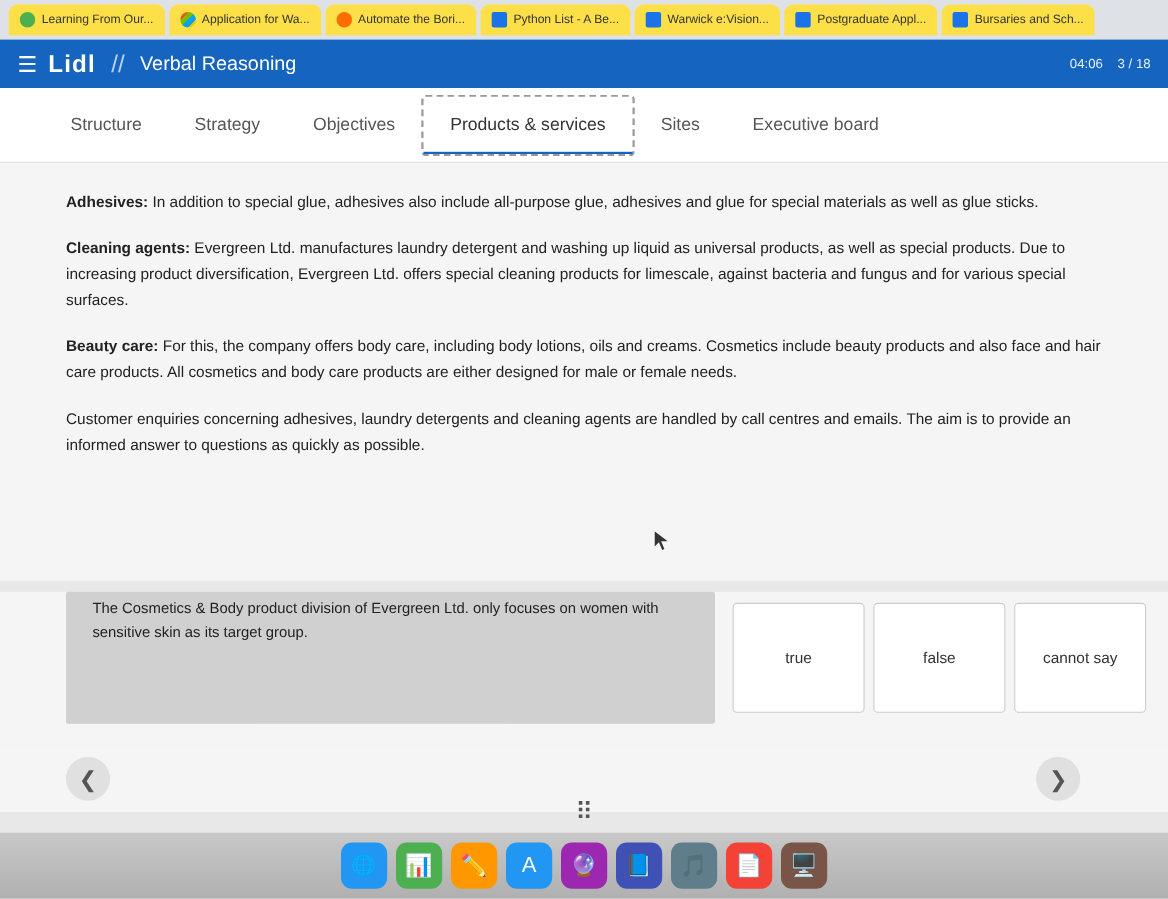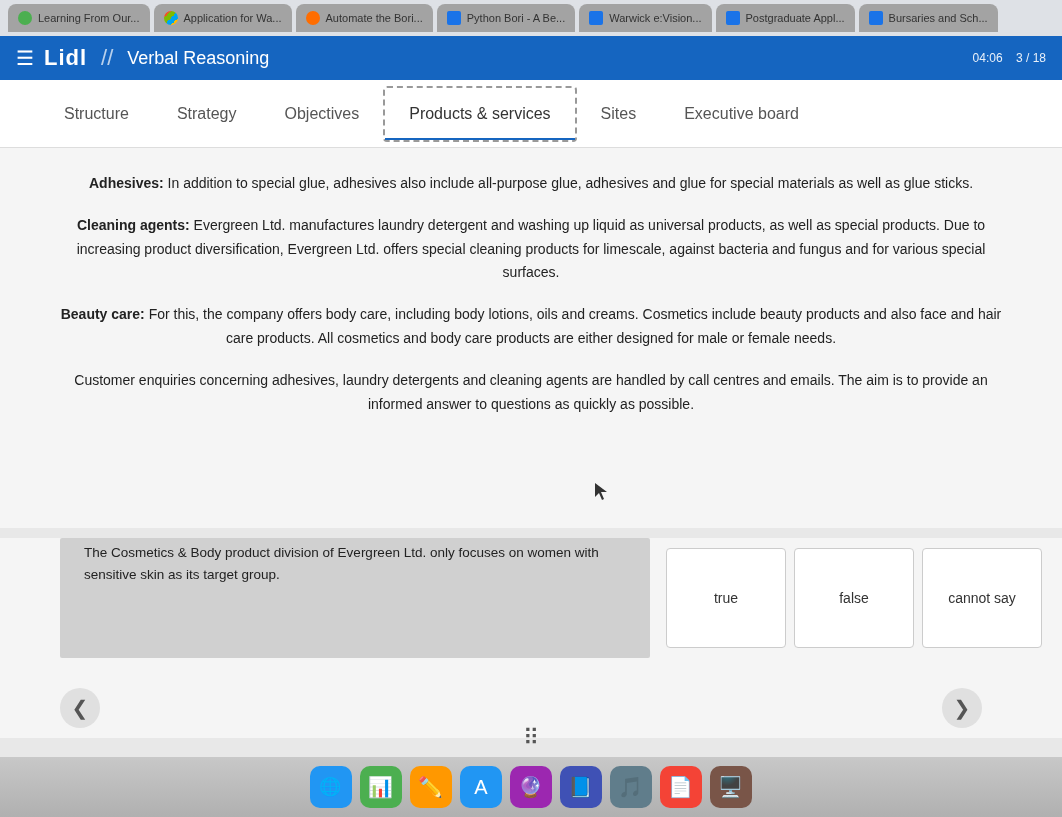--- a/index.html
+++ b/index.html
@@ -13,21 +13,21 @@
       align-items: center;
       padding: 0 8px;
       gap: 4px;
       font-size: 12px;
       color: #333;
     }
     .browser-tab {
       display: flex;
       align-items: center;
       gap: 6px;
-      background: #a3a3a3;
+      background: #fde047;
       border-radius: 8px 8px 0 0;
       padding: 4px 10px;
       height: 28px;
       font-size: 11px;
       color: #333;
       white-space: nowrap;
       overflow: hidden;
       max-width: 160px;
     }
     .tab-icon { width: 14px; height: 14px; border-radius: 50%; flex-shrink: 0; }
@@ -105,21 +105,20 @@
       background: #f5f5f5;
       padding: 24px 60px 20px 60px;
       min-height: 380px;
       position: relative;
     }
     .content-text {
       font-size: 14px;
       line-height: 1.7;
       color: #222;
       margin-bottom: 18px;
-      text-align: center;
     }
     .content-text strong {
       font-weight: 600;
     }
 
     
     .question-area {
       background: #f5f5f5;
       padding: 0 0 20px 0;
       display: flex;
@@ -232,21 +231,21 @@
   <div class="browser-tab">
     <div class="tab-icon ms"></div>
     <span>Application for Wa...</span>
   </div>
   <div class="browser-tab">
     <div class="tab-icon orange"></div>
     <span>Automate the Bori...</span>
   </div>
   <div class="browser-tab">
     <div class="tab-icon blue"></div>
-    <span>Python Bori - A Be...</span>
+    <span>Python List - A Be...</span>
   </div>
   <div class="browser-tab">
     <div class="tab-icon blue"></div>
     <span>Warwick e:Vision...</span>
   </div>
   <div class="browser-tab">
     <div class="tab-icon blue"></div>
     <span>Postgraduate Appl...</span>
   </div>
   <div class="browser-tab">

